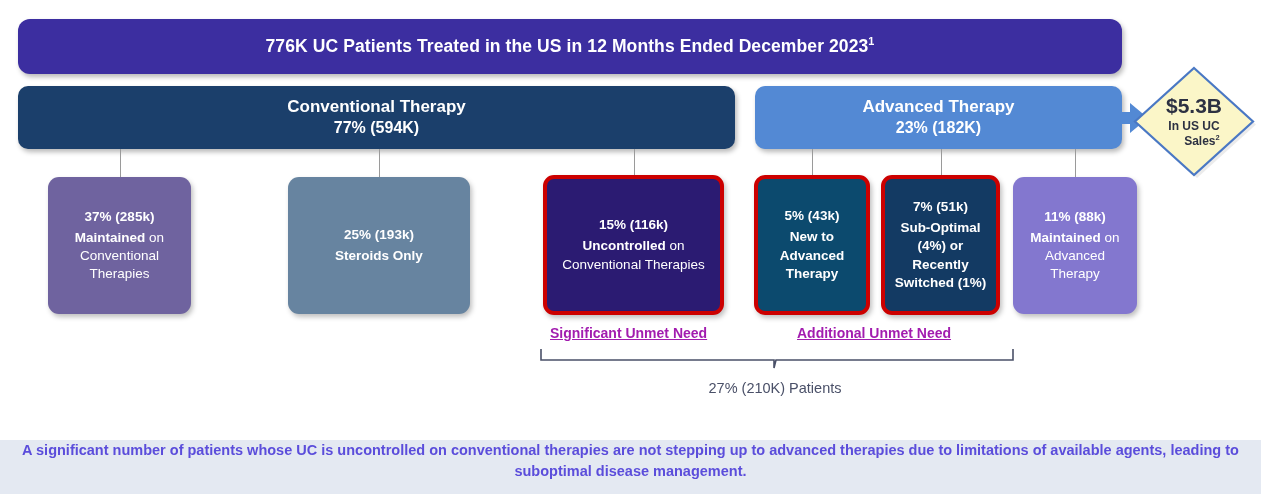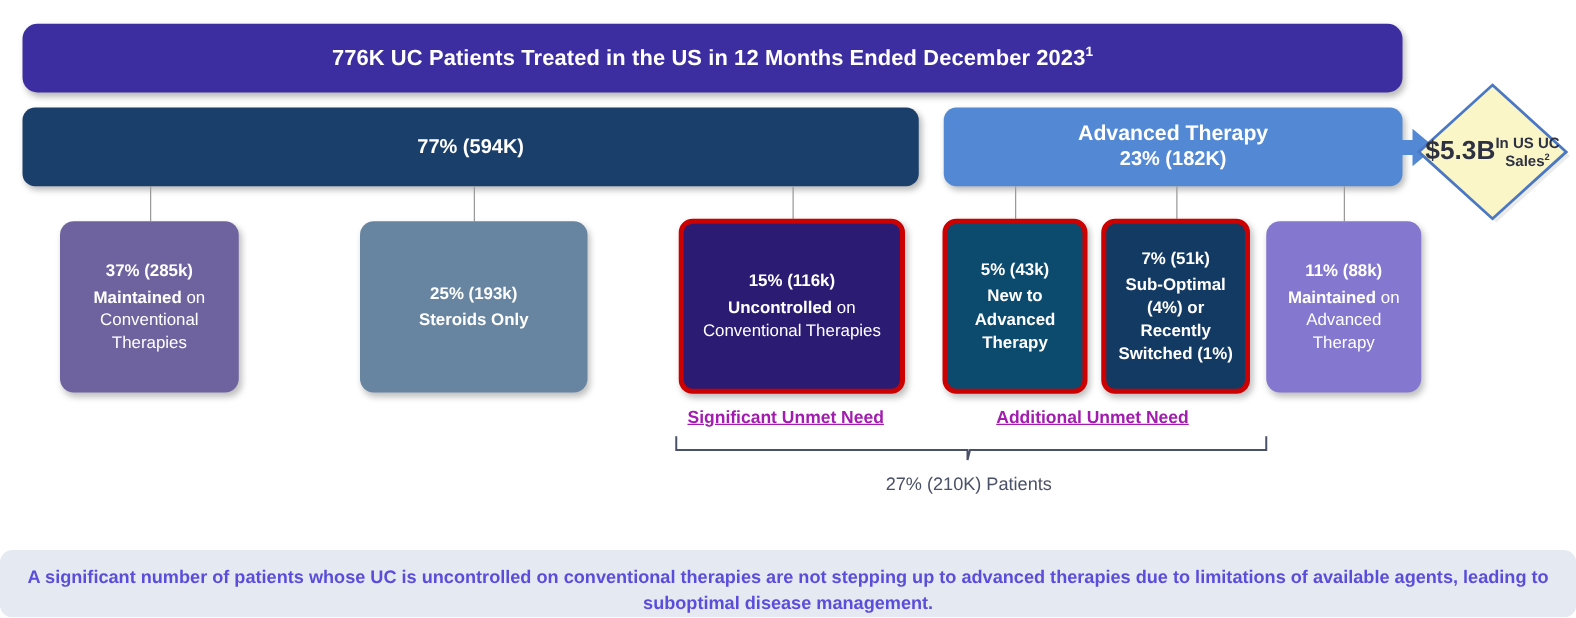--- a/index.html
+++ b/index.html
@@ -99,24 +99,24 @@
     height: 115px;
     z-index: 2;
   }
   .diamond-text {
     position: absolute;
     left: 0;
     top: 0;
     width: 126px;
     height: 115px;
     display: flex;
-    flex-direction: row;
+    flex-direction: column;
     align-items: center;
     justify-content: center;
-    text-align: center;
+    text-align: right;
     color: #2d3142;
     pointer-events: none;
   }
   .diamond-text .d-amount {
     font-size: 21px;
     font-weight: bold;
     line-height: 1.1;
     margin-bottom: 2px;
   }
   .diamond-text .d-label {
@@ -230,42 +230,42 @@
 
   
   .footer {
     position: absolute;
     left: 0;
     top: 440px;
     width: 1261px;
     height: 54px;
     background: #e4e9f2;
     display: flex;
-    align-items: flex-end;
-    justify-content: center;
-    border-radius: 10px;
+    align-items: flex-start;
+    justify-content: center;
   }
   .footer .f-text {
     color: #5b4ddb;
     font-size: 14.5px;
     font-weight: bold;
     text-align: center;
     line-height: 1.45;
     max-width: 1240px;
     padding: 0 16px;
   }
 </style>
 </head>
 <body>
 
 <div class="header-bar">
   <span class="title"><span>776K UC Patients Treated in the US in 12 Months Ended December 2023</span><span class="sup">1</span></span>
 </div>
 
 <div class="therapy-bar" id="bar-conventional">
+  <div class="t-name">Conventional Therapy</div>
   <div class="t-stat">77% (594K)</div>
 </div>
 
 <div class="therapy-bar" id="bar-advanced">
   <div class="t-name">Advanced Therapy</div>
   <div class="t-stat">23% (182K)</div>
 </div>
 
 <svg class="arrow-to-diamond" viewBox="0 0 46 30">
   <path d="M0,9 L27,9 L27,0 L45,15 L27,30 L27,21 L0,21 Z" fill="#5389d4"></path>

